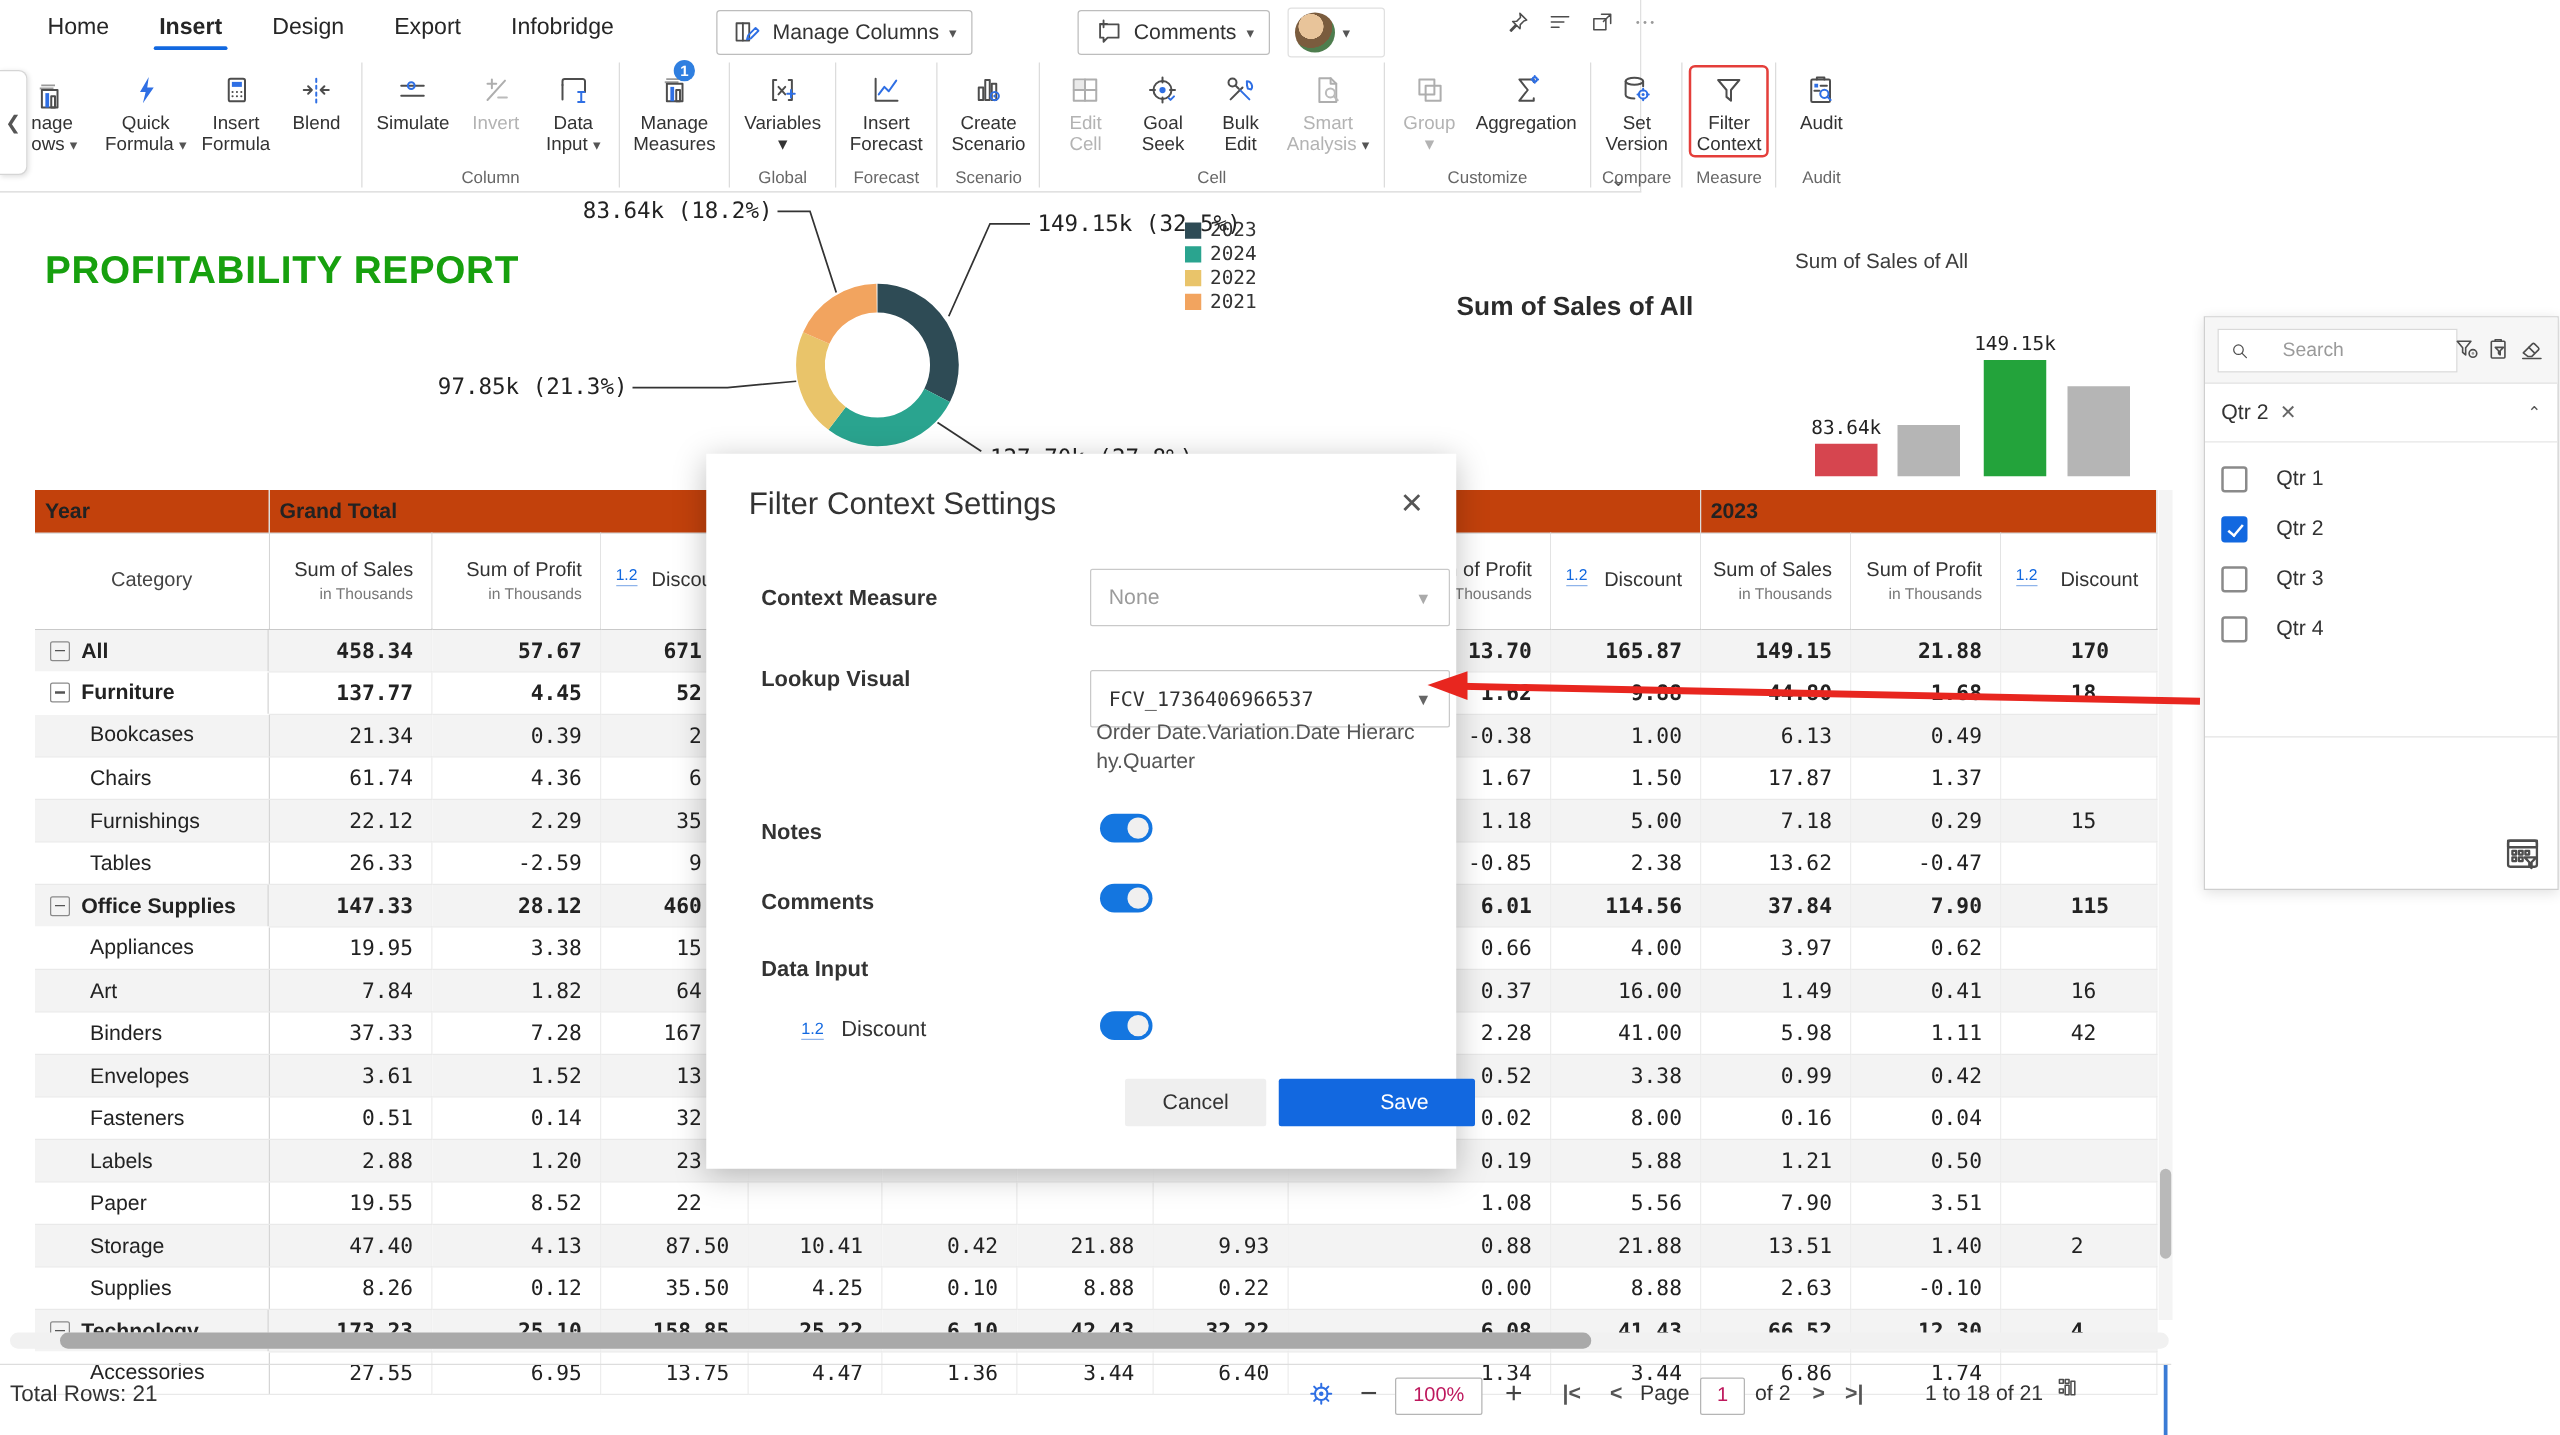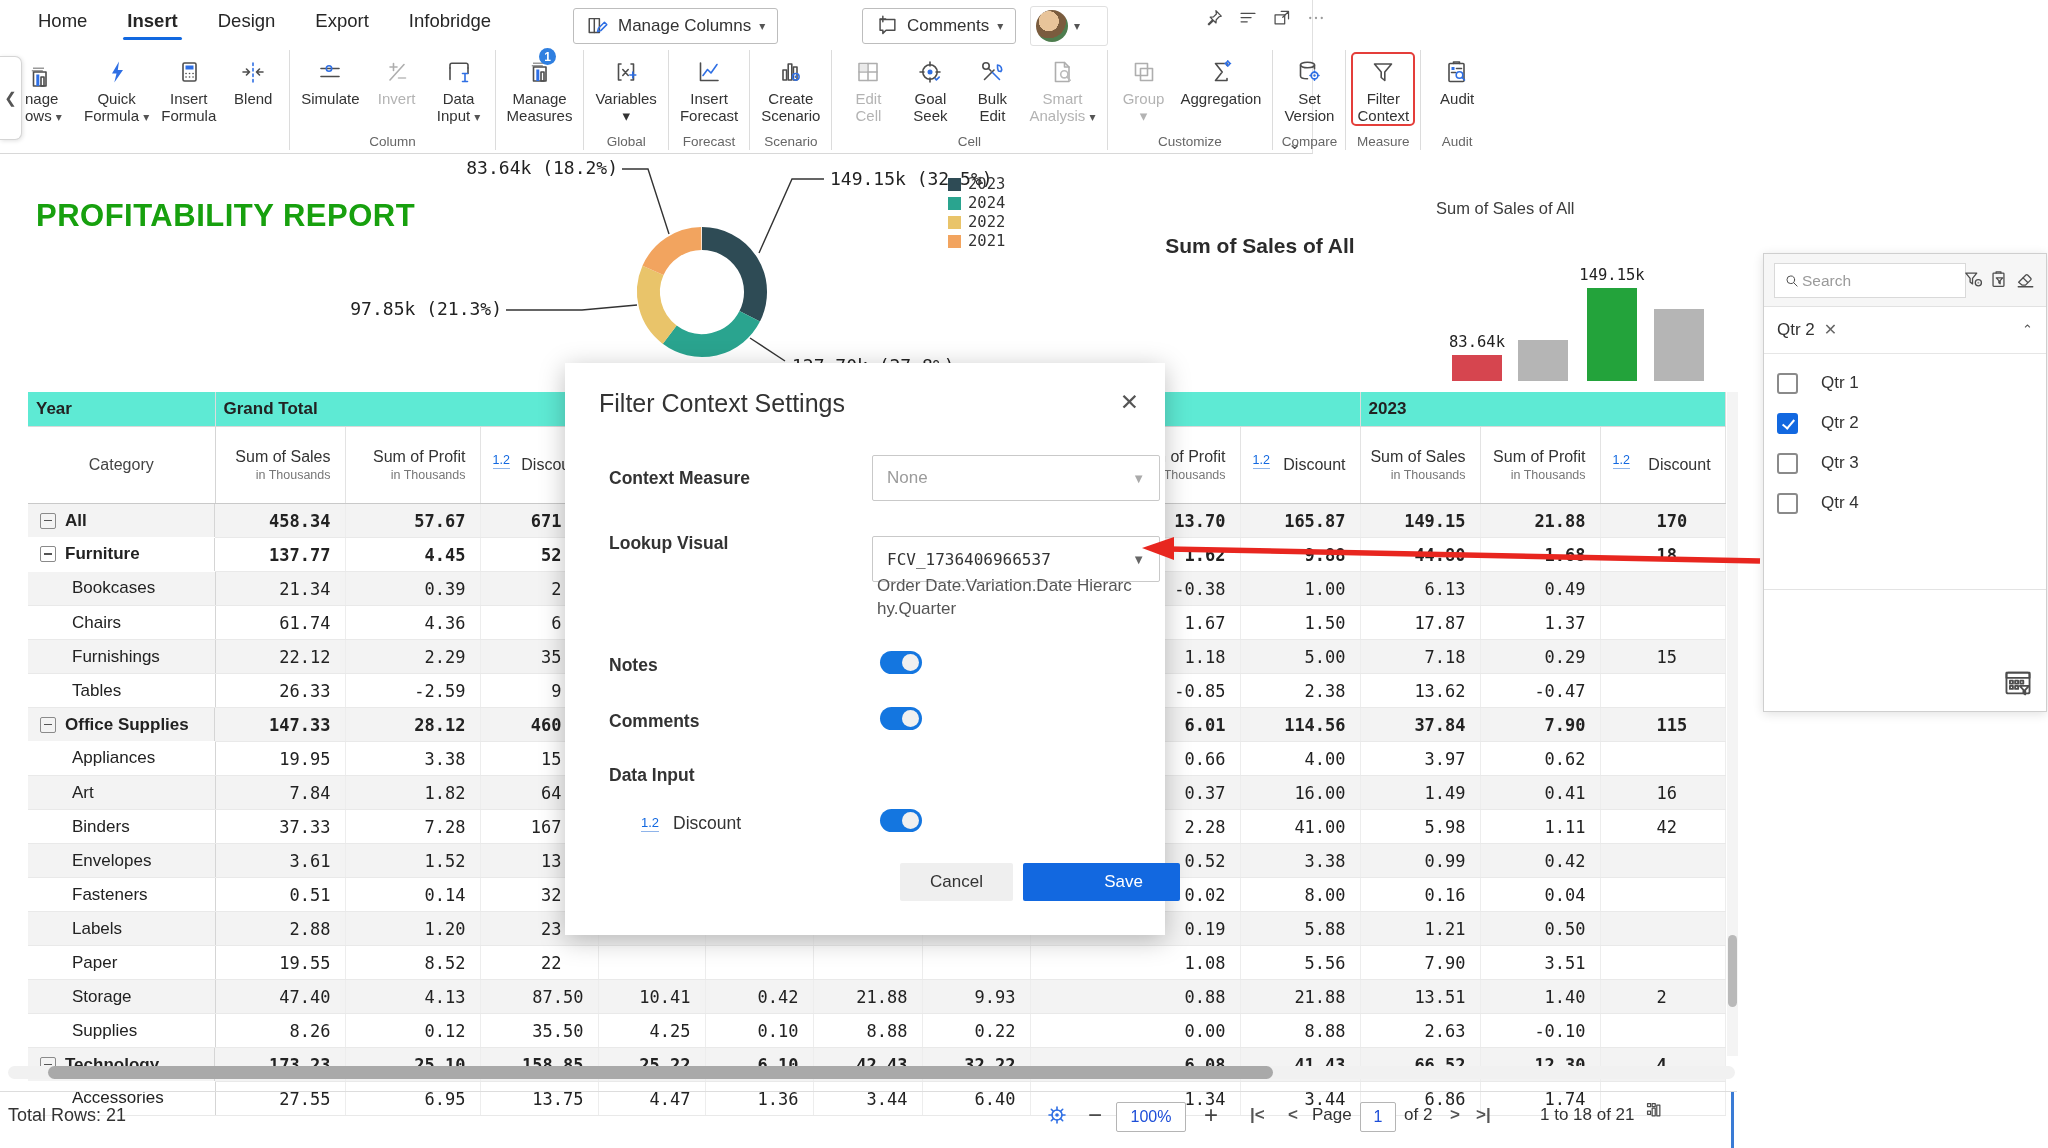--- a/index.html
+++ b/index.html
@@ -41,21 +41,21 @@
   
   #report-title{left:36px;top:198px;font-size:31px;font-weight:800;color:#17a00e;letter-spacing:.5px;}
   #kpi-title{left:1110px;top:234px;width:300px;text-align:center;font-size:21px;font-weight:700;color:#2b2b2b;}
   #kpi-value{left:1080px;top:252px;width:360px;text-align:center;font-size:65px;font-weight:800;color:#3a3a3a;letter-spacing:-1px;}
   .chart-label{font-family:"DejaVu Sans Mono",monospace;}
 
   
   #table-wrap{left:28px;top:392px;width:1697px;}
   table.pivot{border-collapse:collapse;table-layout:fixed;width:1697px;background:#fff;}
   table.pivot td,table.pivot th{overflow:hidden;white-space:nowrap;}
-  tr.grp-row td{height:32px;font-size:17px;font-weight:700;color:#222;border-bottom:1px solid #d9d9d9;border-right:1px solid #dcdcdc;padding-left:8px;text-align:left;background:#5eead4;}
+  tr.grp-row td{height:32px;font-size:17px;font-weight:700;color:#222;border-bottom:1px solid #d9d9d9;border-right:1px solid #dcdcdc;padding-left:8px;text-align:left;background:#c2410c;}
   tr.hdr-row th{height:74px;background:#fff;border-bottom:1px solid #c9c9c9;border-right:1px solid #e3e3e3;font-weight:400;position:relative;}
   .hlab{font-size:16px;color:#333;}
   .hsub{font-size:12.5px;color:#777;margin-top:2px;}
   .h-right{text-align:right;padding-right:14px;}
   .hbadge{position:absolute;left:12px;top:26px;font-size:12.5px;color:#1268e0;border-bottom:1.5px solid #8fb4ea;padding-bottom:1px;}
   tr.body-row td{height:31px;border-bottom:1px solid #e9e9e9;border-right:1px solid #ededed;font-size:17px;color:#222;}
   tr.body-row.shade td{background:#f3f3f3;}
   tr.body-row.boldr td{font-weight:700;}
   td.cat{padding-left:44px;text-align:left;border-right:1px solid #d5d5d5 !important;}
   td.cat.grp{padding-left:12px;display:flex;align-items:center;height:31px;border-bottom:none;}
@@ -81,41 +81,41 @@
   .toggle{position:absolute;left:315px;width:42px;height:23px;border-radius:12px;background:#1476e0;cursor:pointer;}
   .toggle::after{content:"";position:absolute;right:3px;top:3px;width:17px;height:17px;border-radius:50%;background:#f0f0f0;}
   .mbadge{font-size:13px;color:#1268e0;border-bottom:1.5px solid #8fb4ea;padding-bottom:1px;}
   .mbtn{position:absolute;top:500px;width:113px;height:38px;display:flex;align-items:center;justify-content:center;font-size:17px;border-radius:2px;cursor:pointer;}
   #btn-cancel{left:335px;background:#efefef;color:#333;}
   #btn-save{left:458px;background:#1268e0;color:#fff;padding-left:44px;}
 
   
   #fpanel{left:1763px;top:253px;width:282px;height:457px;background:#fff;border:1px solid #cfcfcf;box-shadow:0 2px 10px rgba(0,0,0,.12);z-index:40;}
   #fp-top{position:absolute;left:0;top:0;right:0;height:52px;background:#f6f6f6;border-bottom:1px solid #e2e2e2;}
-  #fp-search{position:absolute;left:10px;top:9px;width:172px;height:33px;border:1px solid #d9d9d9;background:#fff;display:flex;align-items:center;padding:0 9px;gap:0;}
+  #fp-search{position:absolute;left:10px;top:9px;width:172px;height:33px;border:1px solid #d9d9d9;background:#fff;display:flex;align-items:center;padding:0 9px;gap:24px;}
   #fp-search input{border:none;outline:none;font-size:15.5px;color:#333;width:120px;font-family:inherit;}
   #fp-search input::placeholder{color:#9a9a9a;}
   .fp-ic{position:absolute;top:15px;color:#555;}
   #fp-chip-row{position:absolute;left:0;top:52px;right:0;height:47px;border-bottom:1px solid #e6e6e6;display:flex;align-items:center;padding:0 13px;font-size:17px;color:#333;}
   #fp-chip-x{margin-left:9px;color:#666;font-size:16px;cursor:pointer;}
   #fp-collapse{margin-left:auto;color:#555;font-size:13px;cursor:pointer;}
   #fp-list{position:absolute;left:0;top:99px;right:0;height:226px;border-bottom:1px solid #e3e3e3;padding-top:10px;}
   .fopt{display:flex;align-items:center;height:40px;padding-left:13px;gap:23px;font-size:17px;color:#333;}
   .cb{width:21px;height:21px;border:2px solid #8a8a8a;border-radius:3px;box-sizing:border-box;background:#fff;cursor:pointer;position:relative;}
   .cb.on{background:#1268e0;border-color:#1268e0;}
   .cb.on::after{content:"";position:absolute;left:6px;top:2px;width:5px;height:10px;border:solid #fff;border-width:0 2.5px 2.5px 0;transform:rotate(40deg);}
   #fp-bottom-ic{position:absolute;right:13px;bottom:13px;}
 
   
   #hscroll{left:8px;top:1066px;width:1727px;height:13px;background:#f1f1f1;border-radius:7px;}
   #hscroll .thumb{position:absolute;left:40px;top:0;width:1225px;height:13px;background:#a9a9a9;border-radius:7px;}
   #sb-line{left:0;top:1091px;width:1737px;height:1px;background:#ddd;}
   #statusbar{left:0;top:1092px;width:1737px;height:56px;font-size:18px;color:#333;}
   .sb{position:absolute;top:13px;}
-  .sbox{border:1px solid #b5b5b5;border-radius:2px;height:30px;display:flex;align-items:center;justify-content:center;font-size:16px;color:#1d4ed8;background:#fff;box-sizing:border-box;top:10px;}
+  .sbox{border:1px solid #b5b5b5;border-radius:2px;height:30px;display:flex;align-items:center;justify-content:center;font-size:16px;color:#be185d;background:#fff;box-sizing:border-box;top:10px;}
   .pgch{color:#555;font-weight:700;font-size:17px;}
   #win-edge{left:1731px;top:1092px;width:3px;height:56px;background:#3a7bd5;}
 </style>
 </head>
 <body>
 
 <div id="app">
 
   <div id="ribbon" class="abs">
     <div id="tabs" class="abs">

